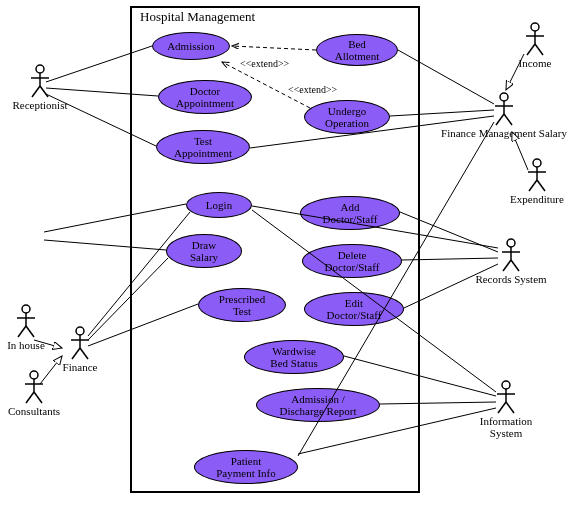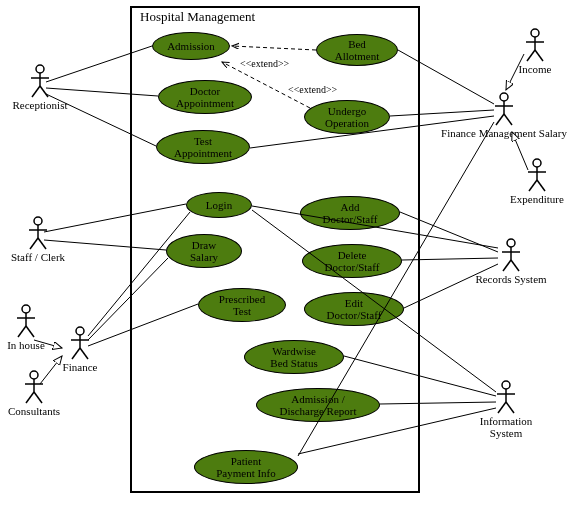--- a/index.html
+++ b/index.html
@@ -31,21 +31,21 @@
     border: 1.5px solid #000;
     border-radius: 50%;
     display: flex;
     align-items: center;
     justify-content: center;
     text-align: center;
     line-height: 1.1;
     font-size: 11px;
     padding: 2px 4px;
     box-sizing: border-box;
-    background: #4d7c0f;
+    background: #8b5cf6;
   }
   .actor {
     position: absolute;
     width: 40px;
     text-align: center;
     font-size: 11px;
   }
   .actor svg { display: block; margin: 0 auto; }
   .actor .label {
     margin-top: 2px;
@@ -135,30 +135,20 @@
     <svg width="22" height="34" viewBox="0 0 22 34">
       <circle cx="11" cy="5" r="4" fill="none" stroke="#000" stroke-width="1.5"></circle>
       <line x1="11" y1="9" x2="11" y2="22" stroke="#000" stroke-width="1.5"></line>
       <line x1="2" y1="14" x2="20" y2="14" stroke="#000" stroke-width="1.5"></line>
       <line x1="11" y1="22" x2="3" y2="33" stroke="#000" stroke-width="1.5"></line>
       <line x1="11" y1="22" x2="19" y2="33" stroke="#000" stroke-width="1.5"></line>
     </svg>
     <div class="label">Receptionist</div>
   </div>
 
-  <div class="actor" style="left:6px; top:216px; width:64px;">
-    <svg width="22" height="34" viewBox="0 0 22 34">
-      <circle cx="11" cy="5" r="4" fill="none" stroke="#000" stroke-width="1.5"></circle>
-      <line x1="11" y1="9" x2="11" y2="22" stroke="#000" stroke-width="1.5"></line>
-      <line x1="2" y1="14" x2="20" y2="14" stroke="#000" stroke-width="1.5"></line>
-      <line x1="11" y1="22" x2="3" y2="33" stroke="#000" stroke-width="1.5"></line>
-      <line x1="11" y1="22" x2="19" y2="33" stroke="#000" stroke-width="1.5"></line>
-    </svg>
-    <div class="label">Staff / Clerk</div>
-  </div>
 
   <div class="actor" style="left:0px; top:304px; width:52px;">
     <svg width="22" height="34" viewBox="0 0 22 34">
       <circle cx="11" cy="5" r="4" fill="none" stroke="#000" stroke-width="1.5"></circle>
       <line x1="11" y1="9" x2="11" y2="22" stroke="#000" stroke-width="1.5"></line>
       <line x1="2" y1="14" x2="20" y2="14" stroke="#000" stroke-width="1.5"></line>
       <line x1="11" y1="22" x2="3" y2="33" stroke="#000" stroke-width="1.5"></line>
       <line x1="11" y1="22" x2="19" y2="33" stroke="#000" stroke-width="1.5"></line>
     </svg>
     <div class="label">In house</div>
@@ -179,21 +169,21 @@
     <svg width="22" height="34" viewBox="0 0 22 34">
       <circle cx="11" cy="5" r="4" fill="none" stroke="#000" stroke-width="1.5"></circle>
       <line x1="11" y1="9" x2="11" y2="22" stroke="#000" stroke-width="1.5"></line>
       <line x1="2" y1="14" x2="20" y2="14" stroke="#000" stroke-width="1.5"></line>
       <line x1="11" y1="22" x2="3" y2="33" stroke="#000" stroke-width="1.5"></line>
       <line x1="11" y1="22" x2="19" y2="33" stroke="#000" stroke-width="1.5"></line>
     </svg>
     <div class="label">Consultants</div>
   </div>
 
-  <div class="actor" style="left:510px; top:28px; width:50px;">
+  <div class="actor" style="left:510px; top:22px; width:50px;">
     <svg width="22" height="34" viewBox="0 0 22 34">
       <circle cx="11" cy="5" r="4" fill="none" stroke="#000" stroke-width="1.5"></circle>
       <line x1="11" y1="9" x2="11" y2="22" stroke="#000" stroke-width="1.5"></line>
       <line x1="2" y1="14" x2="20" y2="14" stroke="#000" stroke-width="1.5"></line>
       <line x1="11" y1="22" x2="3" y2="33" stroke="#000" stroke-width="1.5"></line>
       <line x1="11" y1="22" x2="19" y2="33" stroke="#000" stroke-width="1.5"></line>
     </svg>
     <div class="label">Income</div>
   </div>
 

